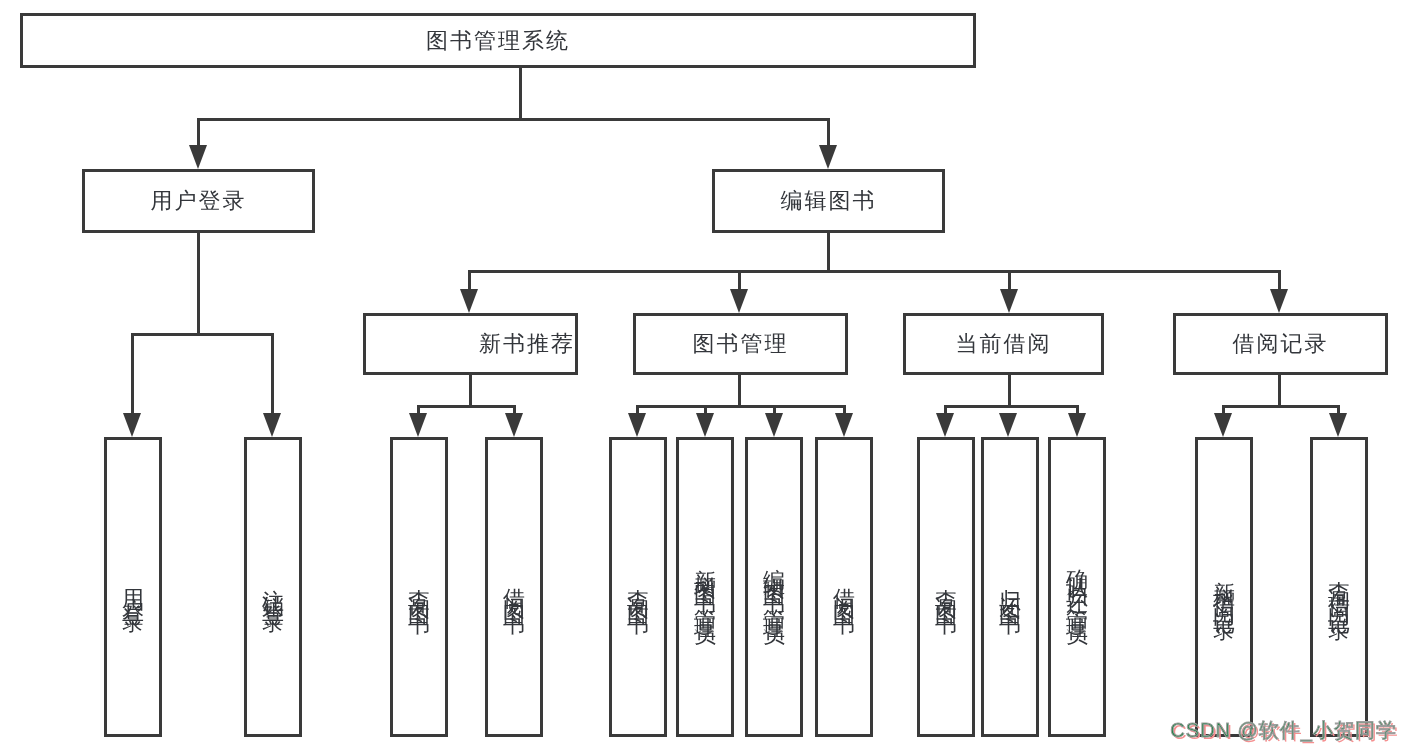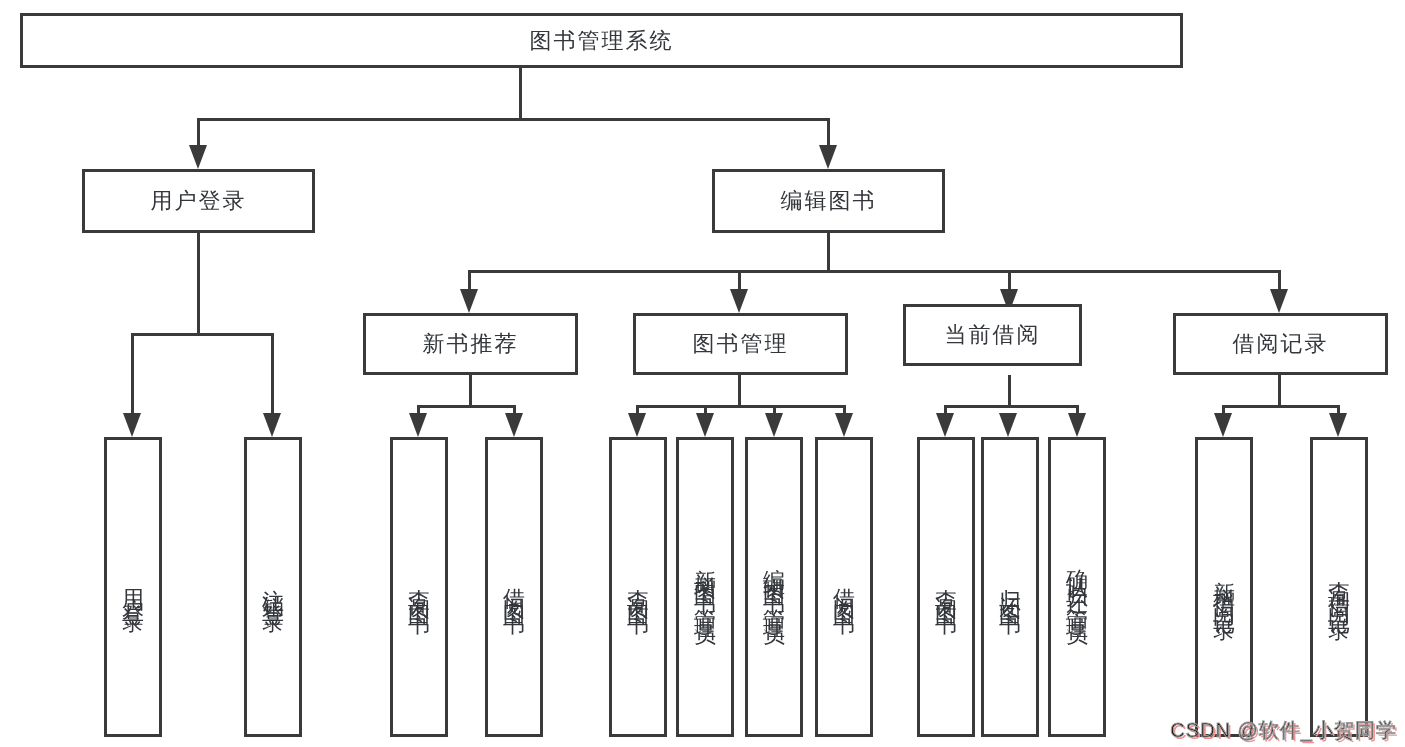--- a/index.html
+++ b/index.html
@@ -18,32 +18,32 @@
   }
   .vl{position:absolute;width:3px;background:#3a3a3a;}
   .hl{position:absolute;height:3px;background:#3a3a3a;}
   .ar{
     position:absolute;width:0;height:0;
     border-left:9px solid transparent;border-right:9px solid transparent;
     border-top:24px solid #3a3a3a;
   }
   #watermark{
     position:absolute;top:717px;right:8px;z-index:5;
-    font-size:20px;letter-spacing:1px;color:#000000;
+    font-size:20px;letter-spacing:1px;color:#15803d;
     -webkit-text-stroke:1px #9d9d9d;
     text-shadow:2px 2px 0 #f republican;
     text-shadow:2px 2px 0 #f59090;
   }
 </style>
 </head>
 <body>
 
 <div id="stage">
 
-  <div class="box hbox" style="left:20px;top:13px;width:1163px;height:55px;">
+  <div class="box hbox" style="left:20px;top:13px;width:956px;height:55px;">
     <span>图书管理系统</span>
   </div>
 
   <div class="vl" style="left:519px;top:68px;height:52px;"></div>
   <div class="hl" style="left:197px;top:118px;width:633px;"></div>
   <div class="vl" style="left:197px;top:118px;height:29px;"></div>
   <div class="vl" style="left:827px;top:118px;height:29px;"></div>
   <div class="ar" style="left:189px;top:145px;"></div>
   <div class="ar" style="left:819px;top:145px;"></div>
 
@@ -65,27 +65,27 @@
   <div class="hl" style="left:468px;top:270px;width:813px;"></div>
   <div class="vl" style="left:468px;top:270px;height:22px;"></div>
   <div class="vl" style="left:738px;top:270px;height:22px;"></div>
   <div class="vl" style="left:1008px;top:270px;height:22px;"></div>
   <div class="vl" style="left:1278px;top:270px;height:22px;"></div>
   <div class="ar" style="left:460px;top:289px;"></div>
   <div class="ar" style="left:730px;top:289px;"></div>
   <div class="ar" style="left:1000px;top:289px;"></div>
   <div class="ar" style="left:1270px;top:289px;"></div>
 
-  <div class="box hbox" style="left:363px;top:313px;width:215px;height:62px;">
+  <div class="box hbox" style="left:363px;top:313px;width:215px;height:62px;justify-content:flex-end;">
     <span>新书推荐</span>
   </div>
   <div class="box hbox" style="left:633px;top:313px;width:215px;height:62px;">
     <span>图书管理</span>
   </div>
-  <div class="box hbox" style="left:903px;top:304px;width:179px;height:62px;">
+  <div class="box hbox" style="left:903px;top:313px;width:201px;height:62px;">
     <span>当前借阅</span>
   </div>
   <div class="box hbox" style="left:1173px;top:313px;width:215px;height:62px;">
     <span>借阅记录</span>
   </div>
 
   <div class="vl" style="left:469px;top:375px;height:33px;"></div>
   <div class="hl" style="left:417px;top:405px;width:99px;"></div>
   <div class="vl" style="left:417px;top:405px;height:12px;"></div>
   <div class="vl" style="left:513px;top:405px;height:12px;"></div>

